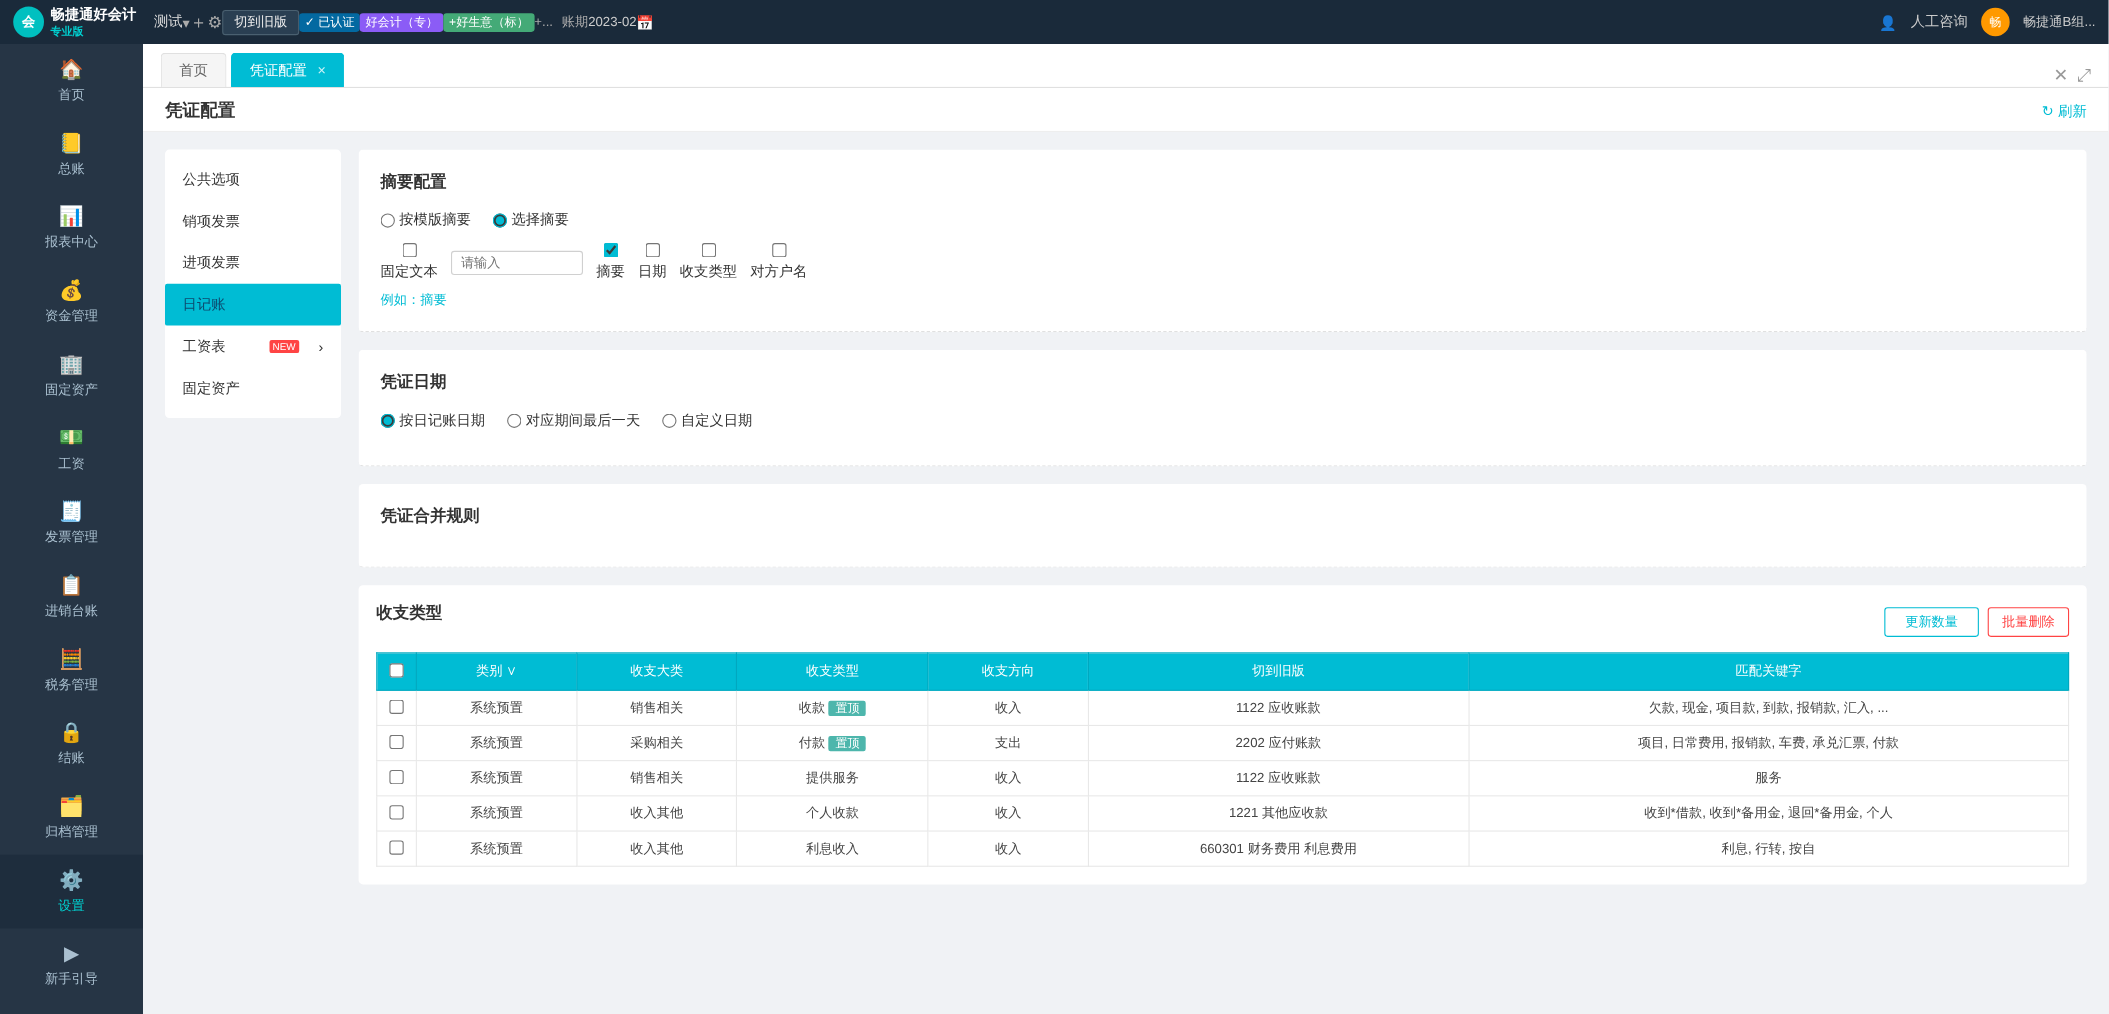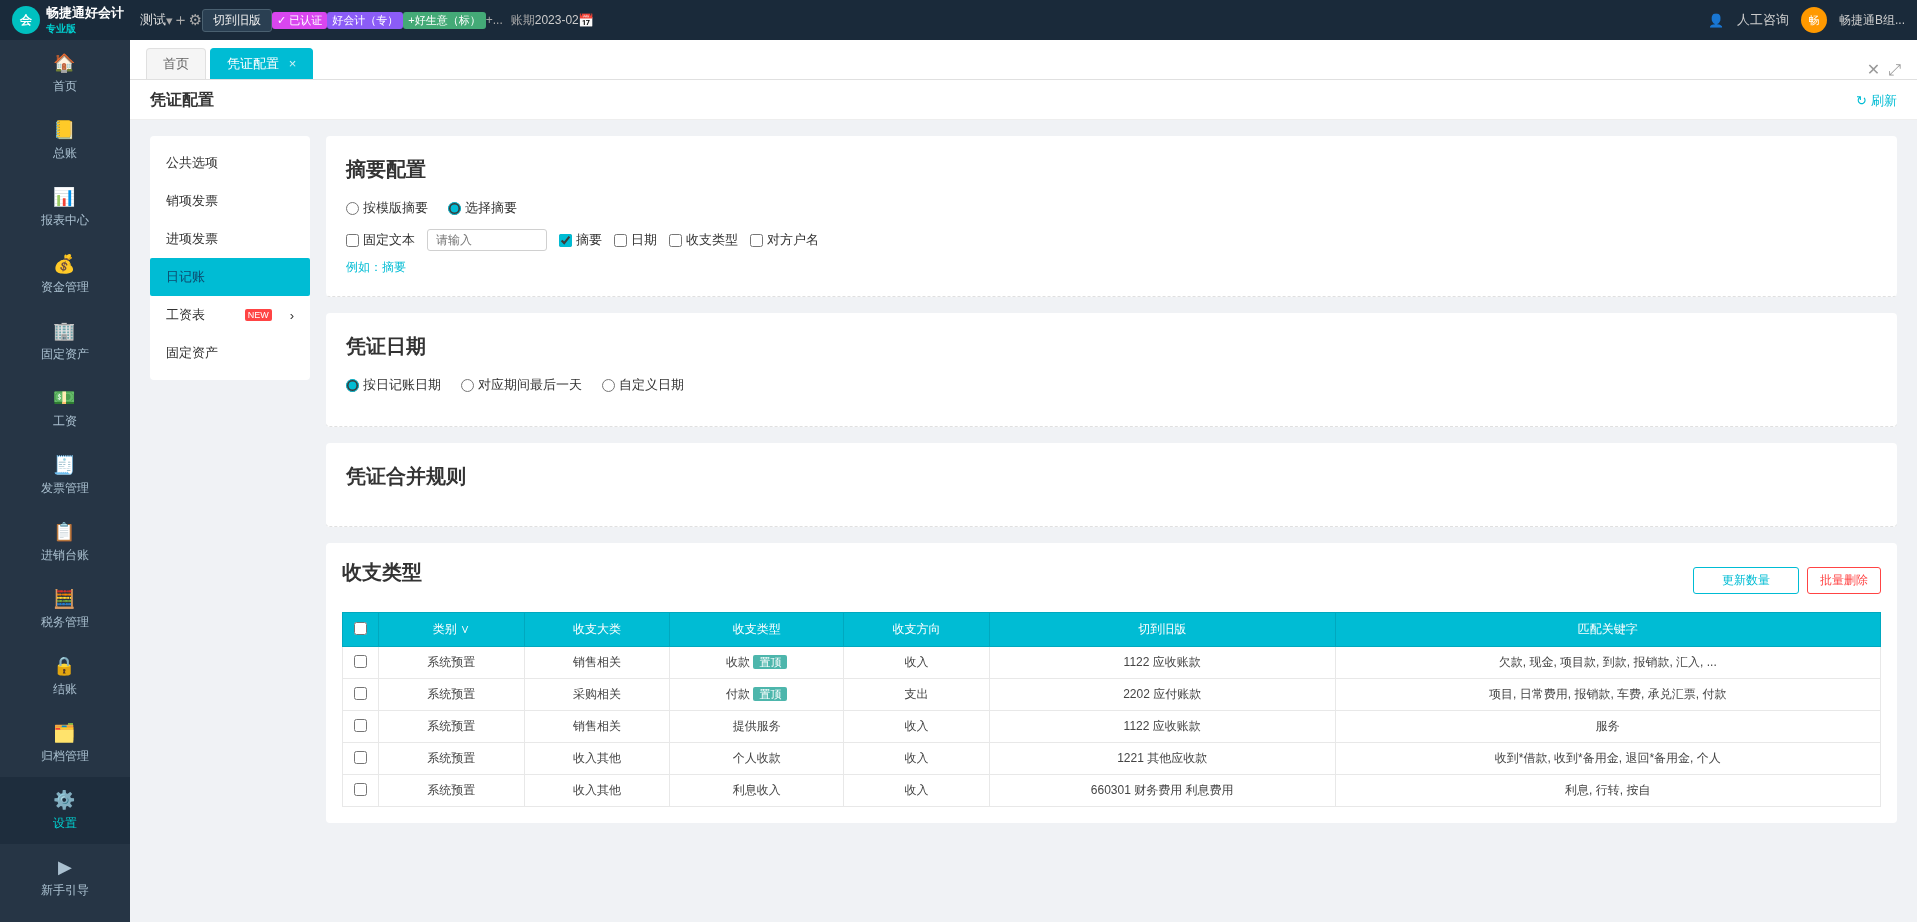--- a/index.html
+++ b/index.html
@@ -6,21 +6,21 @@
     body { font-family: 'Microsoft YaHei', Arial, sans-serif; font-size: 13px; background: #f0f2f5; color: #333; display: flex; flex-direction: column; height: 922px; overflow: hidden; }
 
     
     .top-bar { height: 40px; background: #1a2a3a; display: flex; align-items: center; padding: 0 12px; gap: 8px; flex-shrink: 0; }
     .top-bar-logo { display: flex; align-items: center; gap: 6px; color: #fff; font-size: 14px; font-weight: bold; min-width: 120px; }
     .top-bar-logo .logo-icon { width: 28px; height: 28px; background: #00c0c0; border-radius: 50%; display: flex; align-items: center; justify-content: center; color: #fff; font-size: 12px; }
     .top-bar-center { display: flex; align-items: center; gap: 0; flex: 1; }
     .top-bar-btn { background: none; border: none; color: #aaa; cursor: pointer; font-size: 16px; }
     .top-bar-switch { background: #2a3f52; border: 1px solid #4a6070; color: #eee; padding: 2px 10px; border-radius: 3px; font-size: 12px; cursor: pointer; }
     .top-bar-tag { font-size: 11px; padding: 1px 5px; border-radius: 3px; }
-    .tag-certified { background: #d946ef; color: #fff; }
+    .tag-certified { background: #0369a1; color: #fff; }
     .tag-haokuai { background: #8b5cf6; color: #fff; }
     .top-bar-right { display: flex; align-items: center; gap: 12px; color: #ccc; font-size: 13px; margin-left: auto; }
     .top-bar-avatar { width: 26px; height: 26px; border-radius: 50%; background: #f90; display: flex; align-items: center; justify-content: center; color: #fff; font-size: 11px; }
 
     
     .main-container { display: flex; flex: 1; overflow: hidden; }
 
     
     .sidebar { width: 130px; background: #263545; flex-shrink: 0; display: flex; flex-direction: column; overflow-y: auto; }
     .sidebar-item { display: flex; flex-direction: column; align-items: center; padding: 12px 0; cursor: pointer; color: #aac0d0; font-size: 12px; gap: 4px; transition: background 0.2s; }
@@ -45,39 +45,39 @@
     .left-nav { width: 160px; flex-shrink: 0; background: #fff; border-radius: 4px; padding: 8px 0; height: fit-content; }
     .left-nav-item { padding: 10px 16px; cursor: pointer; color: #333; font-size: 13px; display: flex; align-items: center; justify-content: space-between; }
     .left-nav-item.active { background: #00bcd4; color: #0c4a6e; border-radius: 2px; }
     .left-nav-item .new-badge { background: #f44; color: #fff; font-size: 9px; padding: 1px 3px; border-radius: 2px; margin-left: 22px; }
 
     
     .right-panel { flex: 1; margin-left: 16px; }
 
     
     .section { background: #fff; border-radius: 4px; padding: 20px; margin-bottom: 16px; border-bottom: 1px dashed #e0e0e0; }
-    .section-title { font-size: 20px; font-weight: bold; color: #333; margin-bottom: 16px; }
+    .section-title { font-size: 15px; font-weight: bold; color: #333; margin-bottom: 16px; }
 
     
     .radio-group { display: flex; gap: 20px; align-items: flex-start; margin-bottom: 12px; }
     .radio-item { display: flex; align-items: center; gap: 4px; cursor: pointer; font-size: 13px; }
     .radio-input { accent-color: #00bcd4; }
 
     
     .checkbox-row { display: flex; align-items: center; gap: 12px; flex-wrap: wrap; }
-    .checkbox-item { display: flex; align-items: center; gap: 4px; cursor: pointer; font-size: 13px; }
+    .checkbox-item { display: flex; align-items: center; gap: 4px; cursor: pointer; font-size: 13px; flex-direction: column; }
     .checkbox-input { accent-color: #00bcd4; }
     .text-input { border: 1px solid #d0d0d0; border-radius: 3px; padding: 3px 8px; font-size: 12px; width: 120px; color: #999; }
     .example-text { color: #00bcd4; font-size: 12px; margin-top: 8px; }
 
     
     .table-section { background: #fff; border-radius: 4px; padding: 16px; }
     .table-header-row { display: flex; justify-content: space-between; align-items: center; margin-bottom: 10px; }
     .table-actions { display: flex; gap: 8px; }
-    .btn-update { background: #fff; border: 1px solid #00bcd4; color: #00bcd4; padding: 4px 28px; border-radius: 3px; cursor: pointer; font-size: 12px; }
+    .btn-update { background: #fff; border: 1px solid #00bcd4; color: #00bcd4; padding: 4px 18px; border-radius: 3px; cursor: pointer; font-size: 12px; }
     .btn-batch-del { background: #fff; border: 1px solid #f44; color: #f44; padding: 4px 12px; border-radius: 3px; cursor: pointer; font-size: 12px; }
 
     
     .data-table { width: 100%; border-collapse: collapse; font-size: 12px; }
     .data-table th { background: #00bcd4; color: #fff; padding: 8px 10px; text-align: center; font-weight: normal; border: 1px solid #00a8bf; }
     .data-table td { padding: 7px 10px; border: 1px solid #e8e8e8; text-align: center; color: #444; background: #fff; }
     .tag-chongling { background: #4db6ac; color: #fff; padding: 1px 6px; border-radius: 2px; font-size: 11px; cursor: pointer; }
     .tag-chongling2 { background: #4db6ac; color: #fff; padding: 1px 6px; border-radius: 2px; font-size: 11px; cursor: pointer; }
     .win-btn { background: none; border: none; cursor: pointer; color: #999; font-size: 16px; }
 

